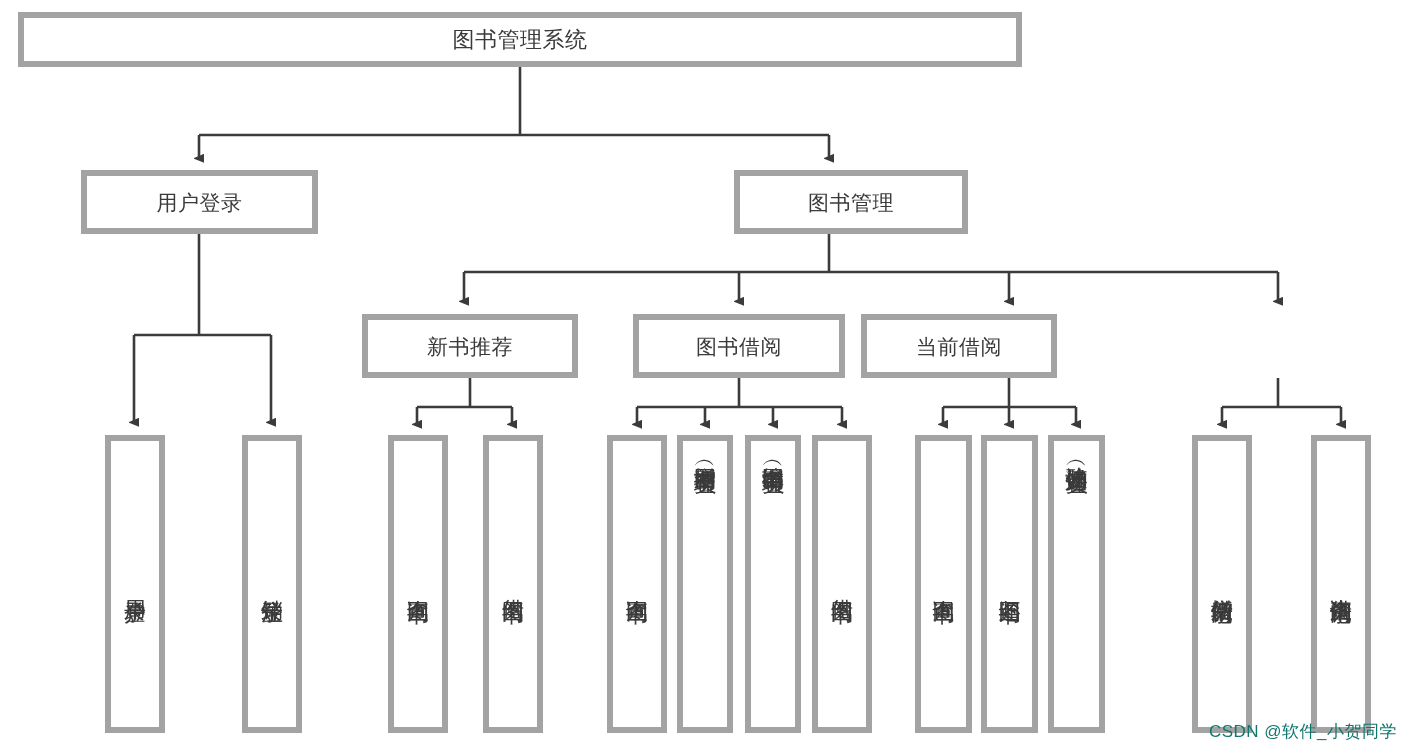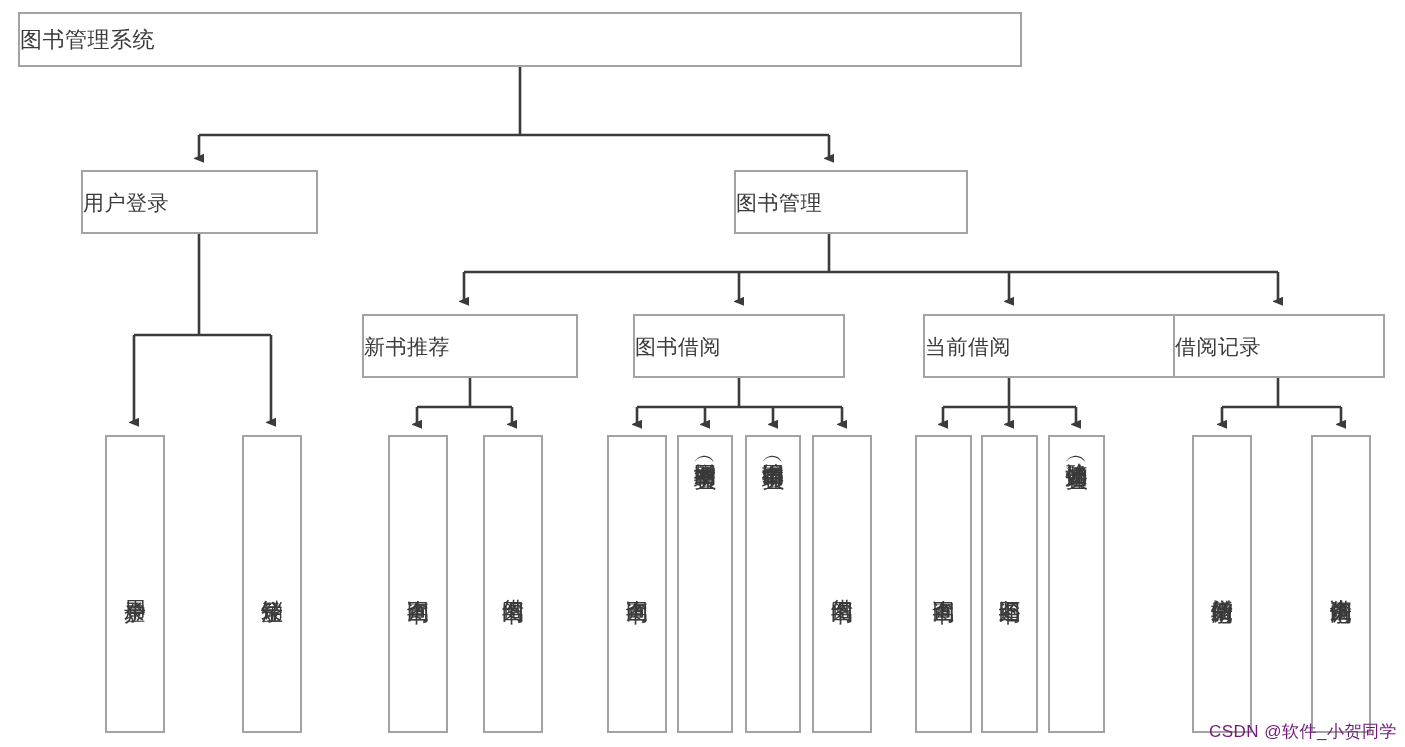--- a/index.html
+++ b/index.html
@@ -18,24 +18,25 @@
   svg#wires{
     position:absolute;
     left:0; top:0;
     width:1405px;
     height:747px;
     pointer-events:none;
   }
   .node{
     position:absolute;
     box-sizing:border-box;
-    border:2px solid #a3a3a3;
+    border:6px solid #a3a3a3;
     background:#ffffff;
     display:flex;
     align-items:center;
+    justify-content:center;
     z-index:2;
   }
   .node .label{
     display:block;
     text-align:center;
     color:#3a3a3a;
     white-space:nowrap;
     letter-spacing:0.5px;
   }
   .node.horiz .label{
@@ -60,21 +61,21 @@
   }
   .node.vert.center{
     align-items:center;
     padding-top:0;
   }
   #watermark{
     position:absolute;
     right:8px;
     bottom:4px;
     font-size:17px;
-    color:#701a75;
+    color:#0f766e;
     z-index:5;
     white-space:nowrap;
     letter-spacing:0.5px;
   }
 </style>
 </head>
 <body>
 
 <div id="canvas">
 
@@ -138,25 +139,22 @@
   <div class="node horiz" style="left:712px; top:170px; width:234px; height:64px;margin-left:22px;">
     <span class="label">图书管理</span>
   </div>
 
   <div class="node horiz" style="left:633px; top:314px; width:212px; height:64px;">
     <span class="label">图书借阅</span>
   </div>
   <div class="node horiz" style="left:362px; top:314px; width:216px; height:64px;">
     <span class="label">新书推荐</span>
   </div>
-  <div class="node horiz" style="left:923px; top:314px; width:256px; height:64px;">
+  <div class="node horiz" style="left:861px; top:314px; width:196px; height:64px;">
     <span class="label">当前借阅</span>
-  </div>
-  <div class="node horiz" style="left:1173px; top:314px; width:212px; height:64px;">
-    <span class="label">借阅记录</span>
   </div>
 
   <div class="node vert center" style="left:105px; top:435px; width:60px; height:298px;">
     <span class="label">用户登录</span>
   </div>
   <div class="node vert center" style="left:242px; top:435px; width:60px; height:298px;">
     <span class="label">注销登录</span>
   </div>
 
   <div class="node vert center" style="left:388px; top:435px; width:60px; height:298px;">

